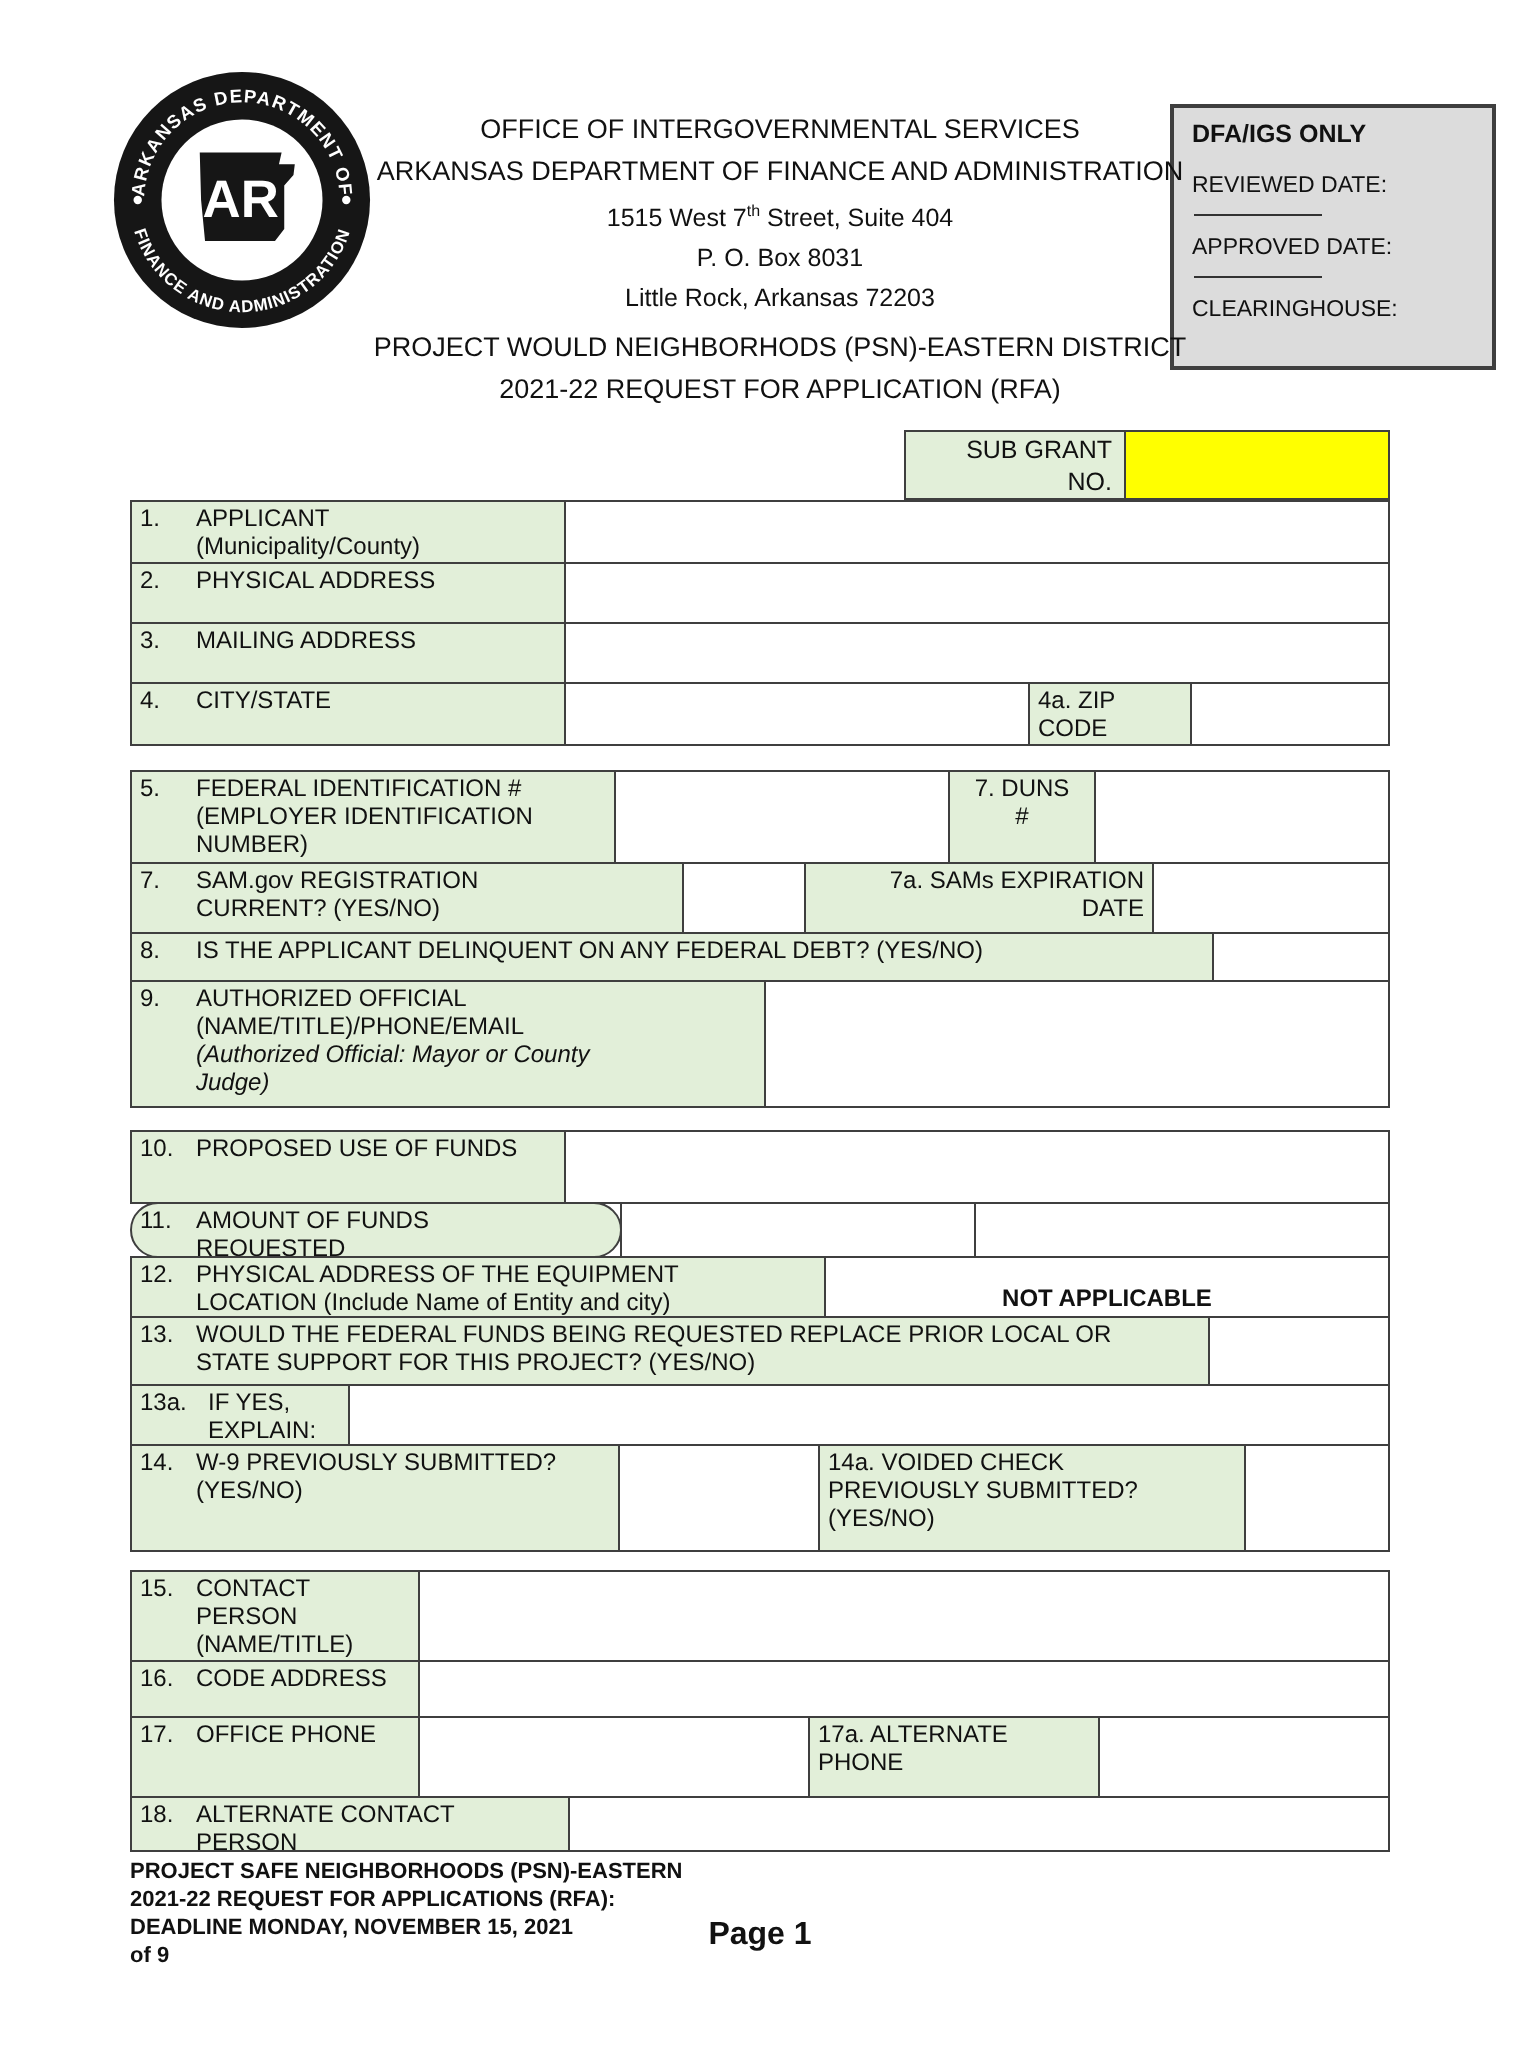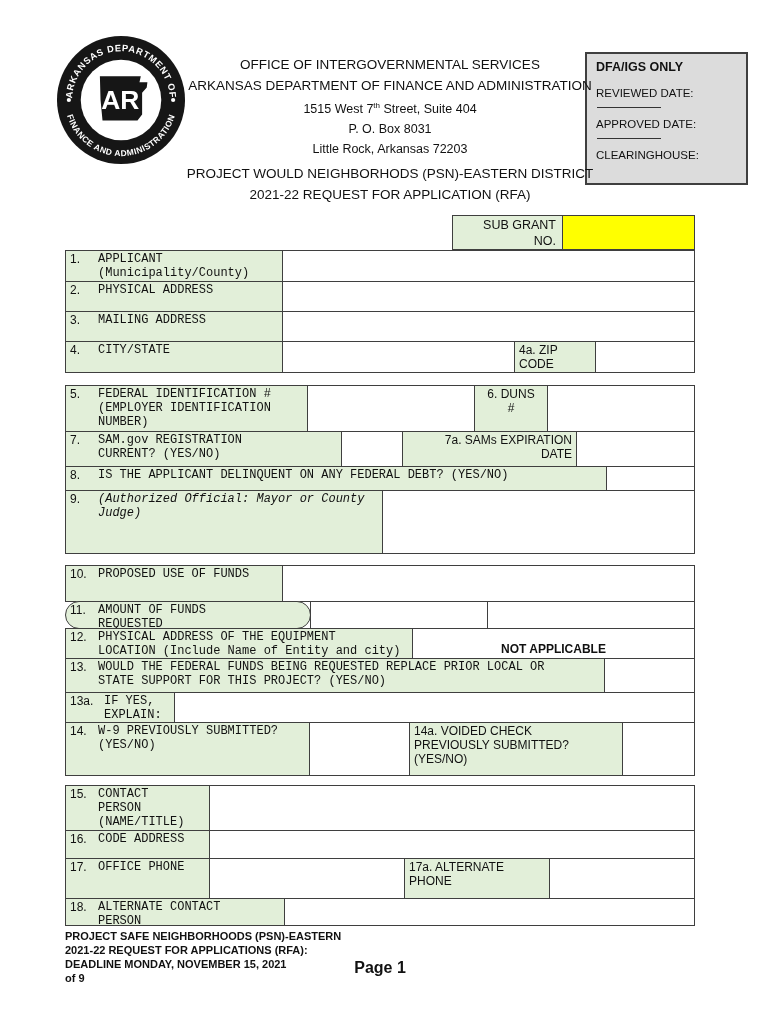--- a/index.html
+++ b/index.html
@@ -32,21 +32,21 @@
   .tbl{position:absolute;left:65px;}
   .row{display:flex;}
   .row + .row{margin-top:-1px;}
   .c{border:1px solid var(--border);padding:1px 4px;font-size:12px;line-height:14px;
      overflow:hidden;background:#fff;}
   .c + .c{margin-left:-1px;}
   .g{background:var(--cell-green);}
   .lbl{display:flex;}
   .num{flex:none;width:28px;}
   .num-wide{flex:none;width:34px;}
-  .txt{flex:1;white-space:pre-line;font-family:Liberation Mono, monospace;}
+  .txt{flex:1;white-space:pre-line;}
   .note{display:block;font-style:italic;}
   .plain{white-space:pre-line;}
   .t-center{text-align:center;}
   .t-right{text-align:right;}
   .na{display:flex;align-items:flex-start;justify-content:center;font-weight:bold;font-size:12px;padding-top:13px;}
 
   
   .subgrant{position:absolute;left:452px;top:215px;display:flex;}
   .sg-label{width:111px;height:35px;font-size:12.5px;line-height:15.5px;text-align:right;padding:2px 6px;}
   .sg-value{width:133px;height:35px;background:var(--highlight-yellow);margin-left:-1px;}
@@ -151,21 +151,21 @@
     <div class="row" style="height:47px;">
       <div class="c g" style="width:243px;">
         <div class="lbl">
             <span class="num">5.</span>
             <span class="txt">FEDERAL IDENTIFICATION #
 (EMPLOYER IDENTIFICATION
 NUMBER)</span>
           </div>
       </div>
       <div class="c" style="width:168px;"></div>
-      <div class="c g plain t-center" style="width:74px;">6. DUNS
+      <div class="c g plain t-center" style="width:74px;">7. DUNS
 #</div>
       <div class="c" style="width:148px;"></div>
     </div>
     <div class="row" style="height:36px;">
       <div class="c g" style="width:277px;">
         <div class="lbl">
             <span class="num">7.</span>
             <span class="txt">SAM.gov REGISTRATION
 CURRENT? (YES/NO)</span>
           </div>
@@ -181,21 +181,22 @@
             <span class="num">8.</span>
             <span class="txt">IS THE APPLICANT DELINQUENT ON ANY FEDERAL DEBT? (YES/NO)</span>
           </div>
       </div>
       <div class="c" style="width:89px;"></div>
     </div>
     <div class="row" style="height:64px;">
       <div class="c g" style="width:318px;">
         <div class="lbl">
             <span class="num">9.</span>
-            <span class="txt"><span class="note">(Authorized Official: Mayor or County
+            <span class="txt"><span>AUTHORIZED OFFICIAL
+(NAME/TITLE)/PHONE/EMAIL</span><span class="note">(Authorized Official: Mayor or County
 Judge)</span></span>
           </div>
       </div>
       <div class="c" style="width:313px;"></div>
     </div>
   </div>
 
   <div class="tbl" style="top:565px;">
     <div class="row" style="height:37px;">
       <div class="c g" style="width:218px;">

